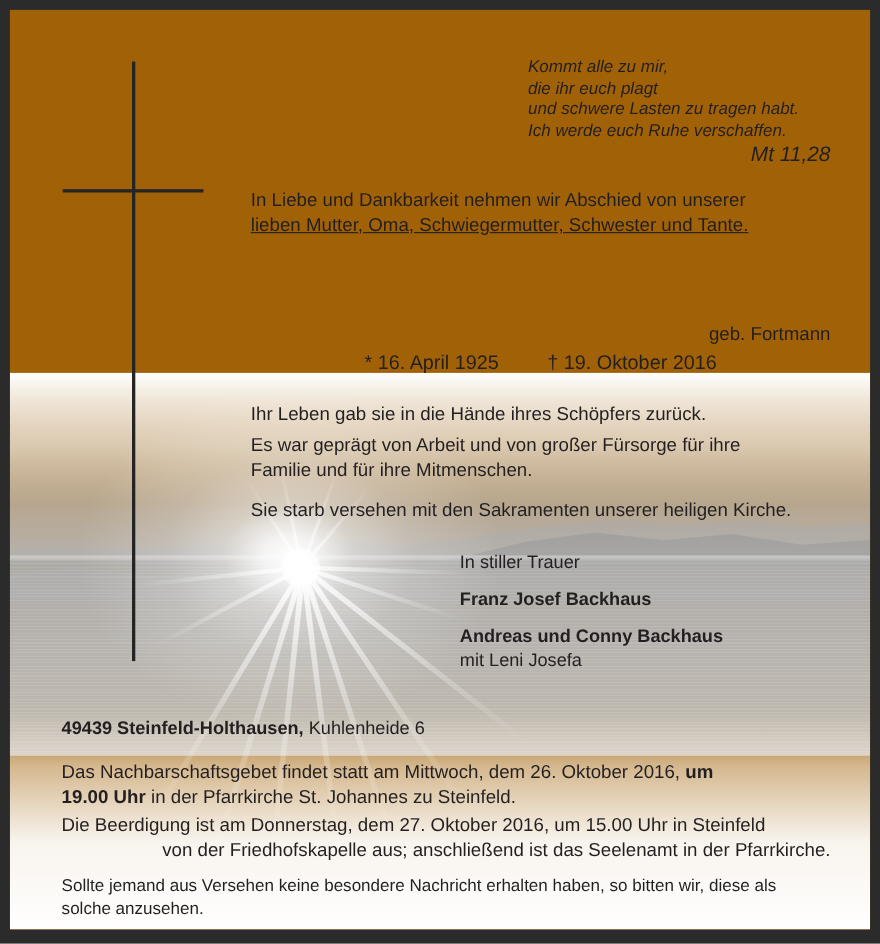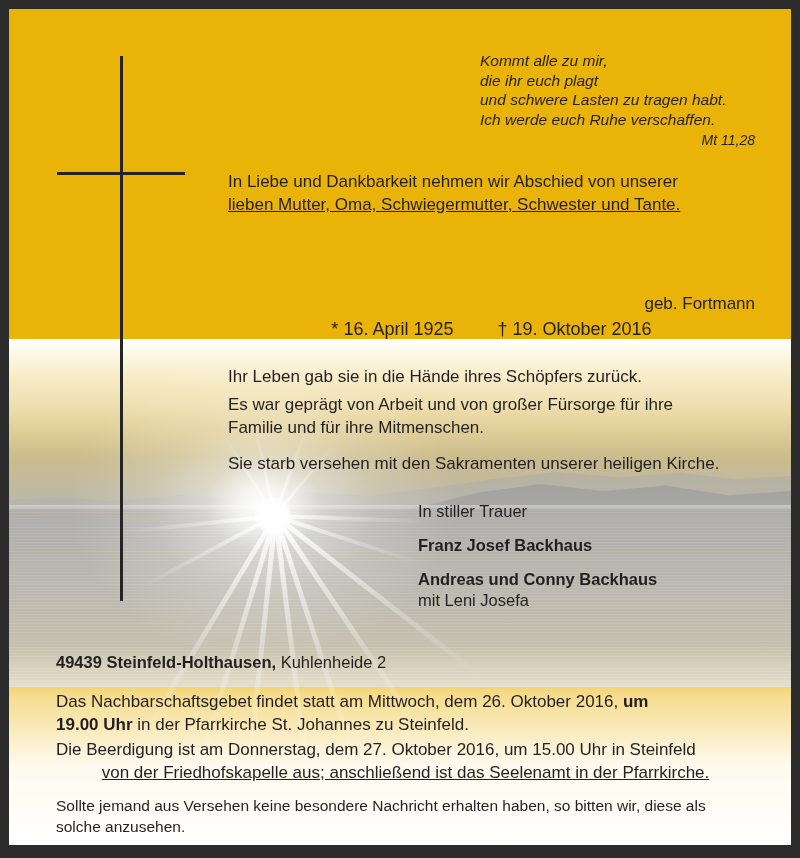--- a/index.html
+++ b/index.html
@@ -21,21 +21,21 @@
     overflow: hidden;
   }
 
   
   .card {
     position: absolute;
     left: 9px;
     top: 9px;
     width: 782px;
     height: 836px;
-    background: #eab308;
+    background: #a16207;
     overflow: hidden;
   }
 
   
   .photo {
     position: absolute;
     left: 0;
     top: 0;
     width: 782px;
     height: 836px;
@@ -222,21 +222,21 @@
     top: 42px;
     width: 275px;
     font-style: italic;
     font-size: 15.5px;
     line-height: 19.5px;
     color: #231f20;
   }
   .scripture-ref {
     text-align: right;
     font-style: italic;
-    font-size: 14px;
+    font-size: 19px;
     line-height: 21px;
     margin-top: 1px;
   }
 
   .intro {
     position: absolute;
     left: 219px;
     top: 161px;
     width: 527px;
     font-size: 17px;
@@ -336,21 +336,21 @@
 
   .block-funeral {
     position: absolute;
     left: 47px;
     top: 729px;
     width: 699px;
     font-size: 17px;
     line-height: 23px;
     text-align: justify;
   }
-  .block-funeral .last { text-align: center; text-decoration: underline; }
+  .block-funeral .last { text-align: right; }
 
   .block-note {
     position: absolute;
     left: 47px;
     top: 786px;
     width: 699px;
     font-size: 15.5px;
     line-height: 21px;
     text-align: justify;
   }
@@ -439,21 +439,21 @@
 
       <div class="mourners">
         <div class="lead">In stiller Trauer</div>
         <div class="bold">Franz Josef Backhaus</div>
         <div class="spacer"></div>
         <div class="bold">Andreas und Conny Backhaus</div>
         <div class="sub">mit Leni Josefa</div>
       </div>
 
       <div class="address">
-        <b>49439 Steinfeld-Holthausen,</b><span> Kuhlenheide 2</span>
+        <b>49439 Steinfeld-Holthausen,</b><span> Kuhlenheide 6</span>
       </div>
 
       <div class="block-prayer">
         <span>Das Nachbarschaftsgebet findet statt am Mittwoch, dem 26. Oktober 2016, </span><b class="strong">um</b>
         <div class="last"><b class="strong">19.00 Uhr</b><span> in der Pfarrkirche St. Johannes zu Steinfeld.</span></div>
       </div>
 
       <div class="block-funeral">
         <div>Die Beerdigung ist am Donnerstag, dem 27. Oktober 2016, um 15.00 Uhr in Steinfeld</div>
         <div class="last">von der Friedhofskapelle aus; anschließend ist das Seelenamt in der Pfarrkirche.</div>

